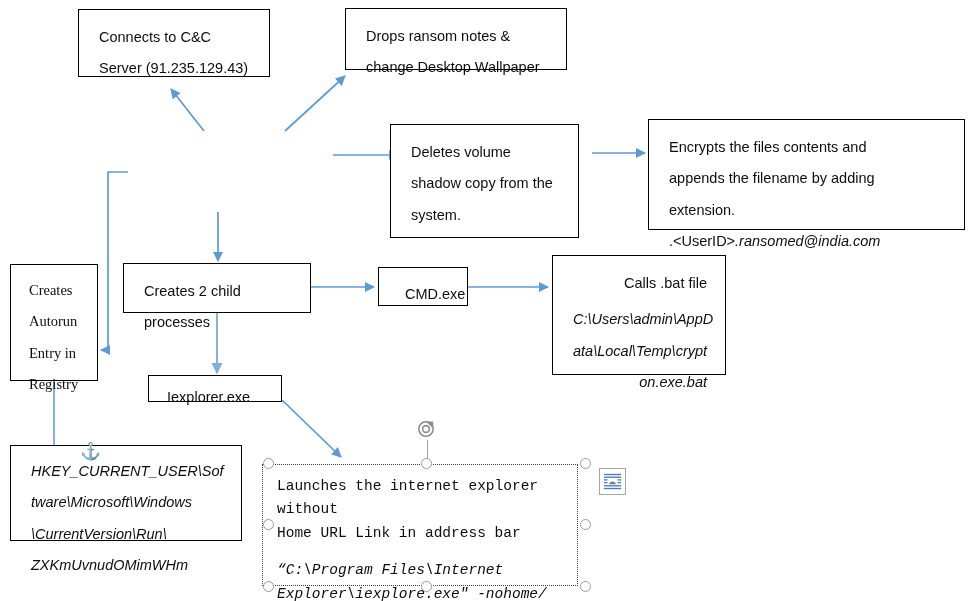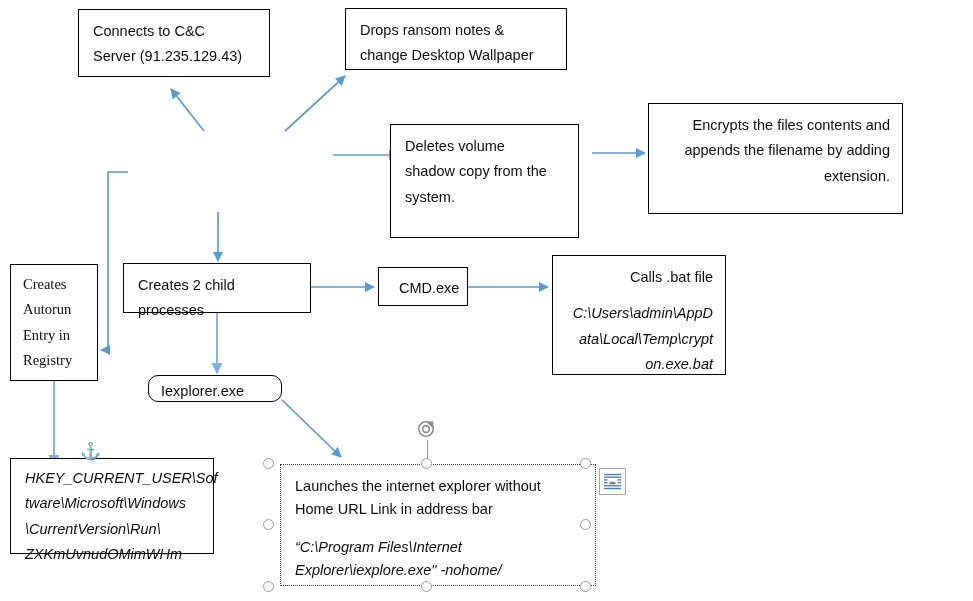--- a/index.html
+++ b/index.html
@@ -24,21 +24,21 @@
   .node{
     position:absolute;
     box-sizing:border-box;
     border:1.4px solid #000000;
     background:#ffffff;
     padding:8px 10px 6px 12px;
     font-size:14.5px;
     line-height:1.62;
     color:#0d0d0d;
   }
-  .node p{margin:2px;}
+  .node p{margin:8px;}
   .node p.gap{margin-top:13px;}
   .ital{font-style:italic;}
   .bold{font-weight:normal;}
   
   .selbox{
     position:absolute;
     box-sizing:border-box;
     border:1.4px dotted #3c3c3c;
     background:#ffffff;
     padding:10px 12px 8px 14px;
@@ -128,24 +128,25 @@
     <p>change Desktop Wallpaper</p>
   </div>
 
 
   <div class="node" style="left:390px; top:124px; width:189px; height:114px;">
     <p>Deletes volume</p>
     <p>shadow copy from the</p>
     <p>system.</p>
   </div>
 
-  <div class="node" style="left:648px; top:103px; width:255px; height:111px;text-align:right;">
+  <div class="node" style="left:648px; top:119px; width:317px; height:111px;">
     <p>Encrypts the files contents and</p>
     <p>appends the filename by adding</p>
     <p>extension.</p>
+    <p><span>.&lt;UserID&gt;</span><span class="ital">.ransomed@india.com</span></p>
   </div>
 
   <div class="node" style="left:10px; top:264px; width:88px; height:117px; padding:6px 6px 6px 10px;font-family:Liberation Serif, serif;">
     <p>Creates</p>
     <p>Autorun</p>
     <p>Entry in</p>
     <p>Registry</p>
   </div>
 
   <div class="node" style="left:123px; top:263px; width:188px; height:50px;">
@@ -157,34 +158,34 @@
     <p>CMD.exe</p>
   </div>
 
   <div class="node" style="left:552px; top:255px; width:174px; height:120px;text-align:right;">
     <p>Calls .bat file</p>
     <p class="ital gap">C:\Users\admin\AppD</p>
     <p class="ital">ata\Local\Temp\crypt</p>
     <p class="ital">on.exe.bat</p>
   </div>
 
-  <div class="node" style="left:148px; top:375px; width:134px; height:27px; padding:2px 6px 2px 10px;border-radius:10px;">
+  <div class="node" style="left:148px; top:375px; width:134px; height:27px; padding:2px 6px 2px 10px;">
     <p>Iexplorer.exe</p>
   </div>
 
-  <div class="node" style="left:10px; top:458px; width:204px; height:96px; padding:6px 6px 10px 12px;">
+  <div class="node" style="left:10px; top:445px; width:232px; height:96px; padding:6px 6px 10px 12px;">
     <p class="ital">HKEY_CURRENT_USER\Sof</p>
     <p class="ital">tware\Microsoft\Windows</p>
     <p class="ital">\CurrentVersion\Run\</p>
     <p class="ital">ZXKmUvnudOMimWHm</p>
   </div>
 
   <div class="anchor-icon" style="left:80px; top:443px;">⚓</div>
 
-  <div class="selbox" style="left:280px; top:464px; width:316px; height:122px;">
+  <div class="selbox" style="left:262px; top:464px; width:316px; height:122px;font-family:Liberation Mono, monospace;">
     <p>Launches the internet explorer without</p>
     <p>Home URL Link in address bar</p>
     <p class="ital gap">“C:\Program Files\Internet</p>
     <p class="ital">Explorer\iexplore.exe" -nohome/</p>
   </div>
 
   <div class="rot-stem" style="left:427px; top:440px; height:24px; background:#9c9c9c;"></div>
   <svg class="rot-handle" style="left:416px; top:419px;" viewBox="0 0 22 22" xmlns="http://www.w3.org/2000/svg">
     <circle cx="10" cy="10" r="7.2" fill="none" stroke="#8c8c8c" stroke-width="1.6"></circle>
     <circle cx="10" cy="10" r="3.4" fill="none" stroke="#8c8c8c" stroke-width="1.6"></circle>

